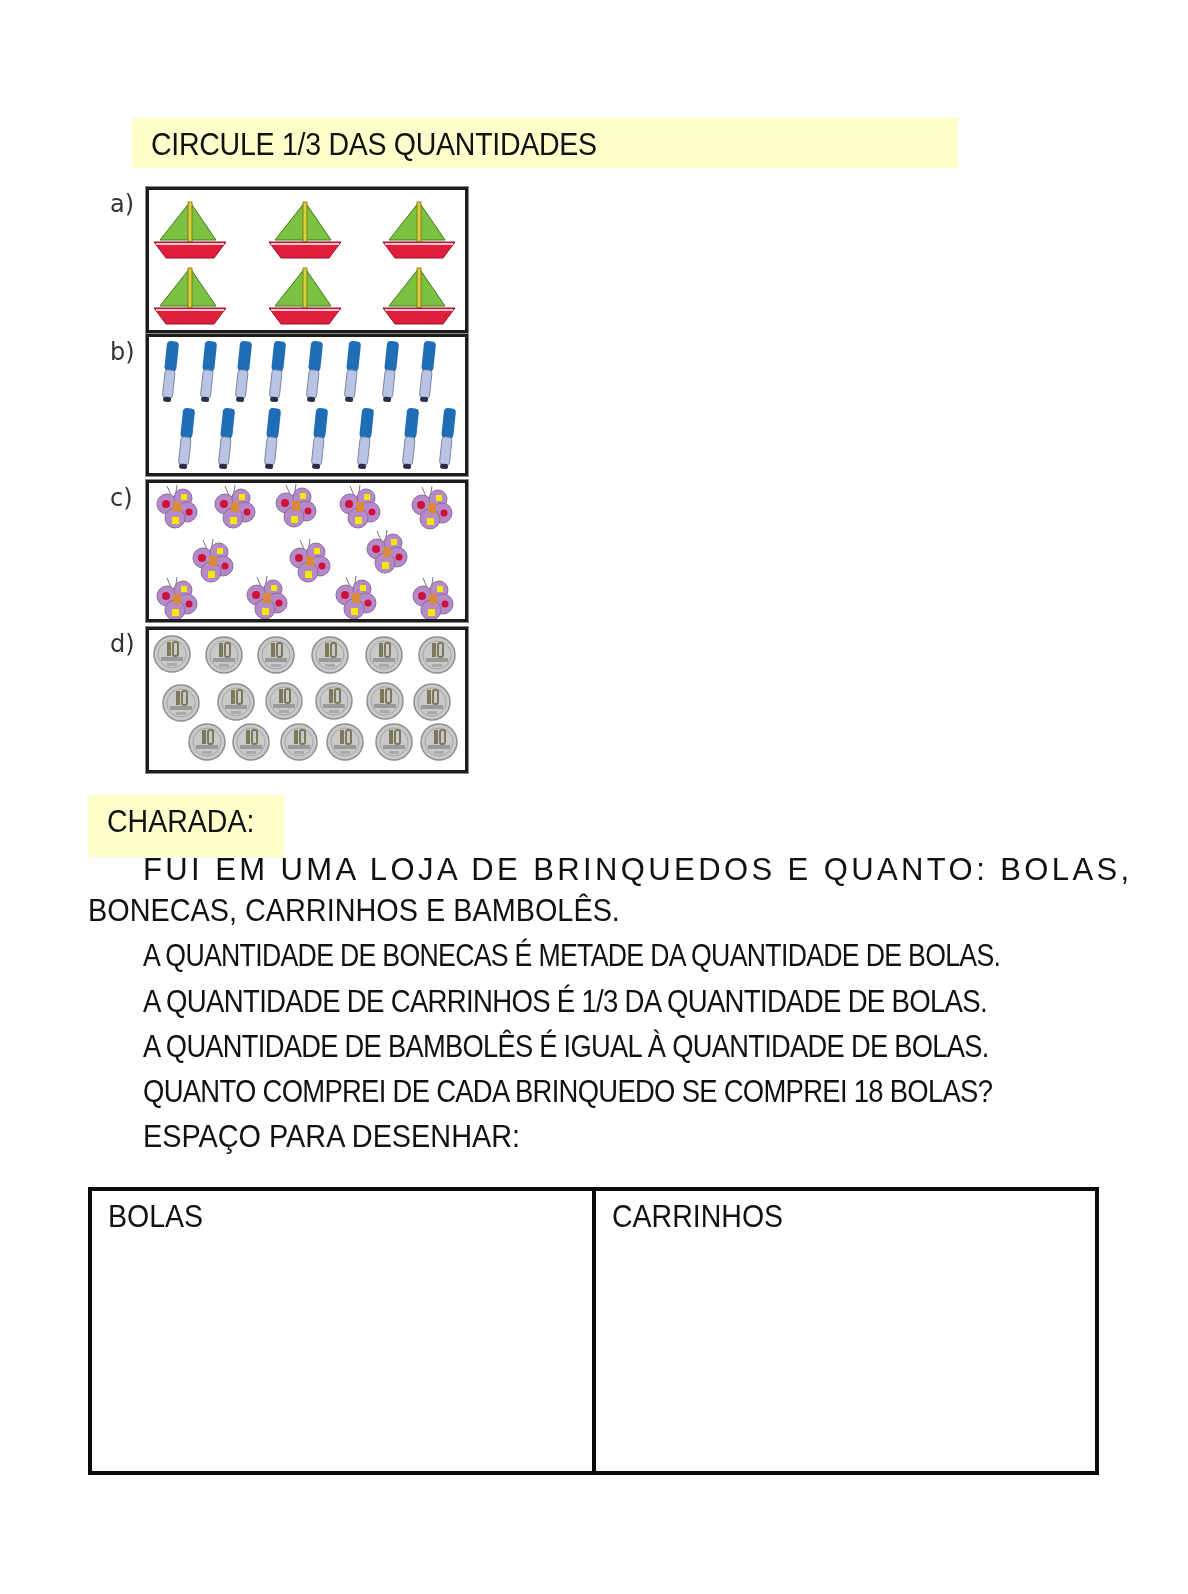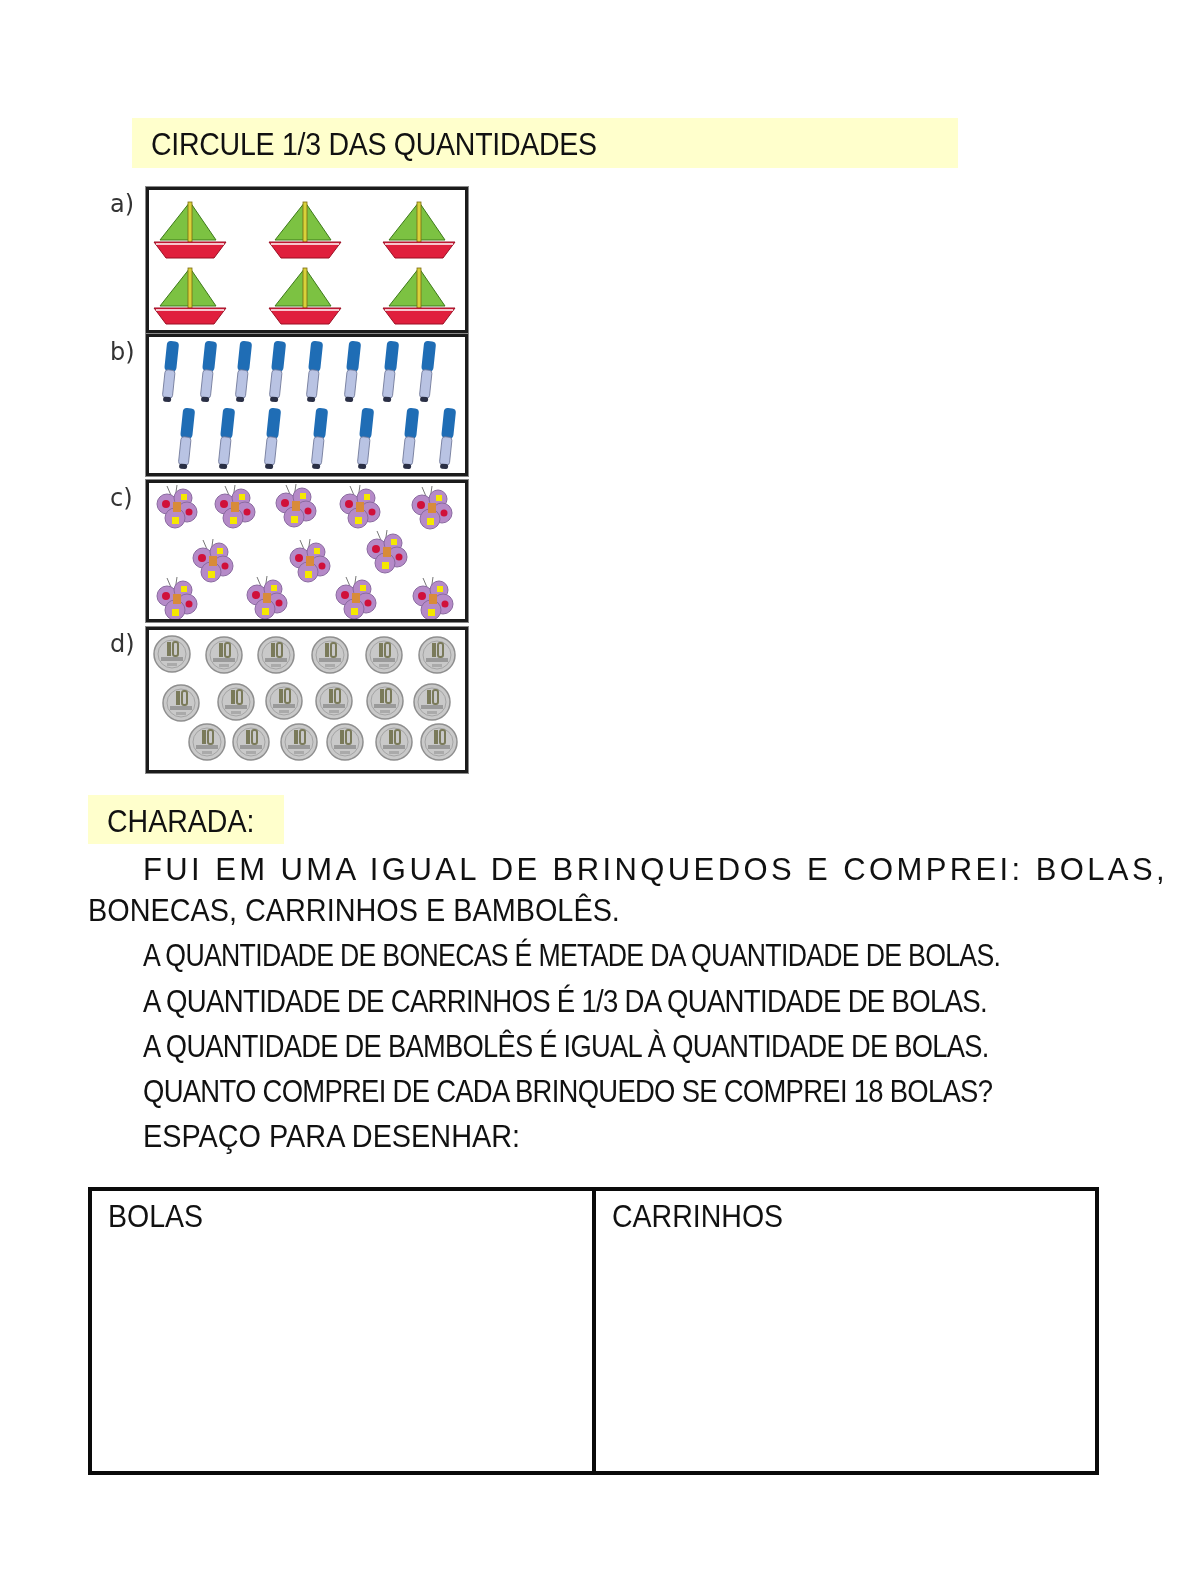--- a/index.html
+++ b/index.html
@@ -2,21 +2,21 @@
 <html><head>
 <meta charset="utf-8">
 <style>
   * { box-sizing: border-box; margin: 0; padding: 0; }
   html, body { width: 1188px; height: 1594px; background: #ffffff; }
   body { position: relative; font-family: "Liberation Sans", "DejaVu Sans", sans-serif; color: #111; overflow: hidden; }
 
   .hl { position: absolute; background: #ffffcc; }
   .hl-title { left: 88px; top: 118px; width: 826px; height: 50px; margin-left: 44px; }
   .hl-title span { position: absolute; left: 19px; top: 9px; font-size: 31px; letter-spacing: -0.3px; transform: scaleX(0.92); transform-origin: left center; white-space: nowrap; }
-  .hl-charada { left: 88px; top: 795px; width: 196px; height: 49px; }
+  .hl-charada { left: 88px; top: 795px; width: 196px; height: 62px; }
   .hl-charada span { position: absolute; left: 19px; top: 9px; font-size: 31px; transform: scaleX(0.92); transform-origin: left center; white-space: nowrap; }
 
   .letter { position: absolute; left: 110px; font-size: 24px; color: #333; font-family: "DejaVu Sans", sans-serif; }
   .box { position: absolute; left: 146px; width: 322px; border: 3px solid #1b1b1b; background: #fff; box-shadow: 0 0 0 1px #8a8a8a; overflow: hidden; }
 
   .item { position: absolute; }
 
   
   .para { position: absolute; font-size: 31px; white-space: nowrap; transform-origin: left center; }
   .p1 { left: 143px; top: 852px; letter-spacing: 3.4px; }
@@ -494,21 +494,21 @@
   <rect x="21" y="8" width="5" height="14" rx="2" fill="none" stroke="#7a7a5a" stroke-width="2"></rect>
   <rect x="9" y="23" width="22" height="4" fill="#9a9a9a"></rect>
   <rect x="15" y="29" width="10" height="3" fill="#aaa"></rect>
 </svg></div>
   </div>
 
 <div class="hl hl-charada">
   <span>CHARADA:</span>
 </div>
 
-<div class="para p1">FUI EM UMA IGUAL DE BRINQUEDOS E COMPREI: BOLAS,</div>
+<div class="para p1">FUI EM UMA LOJA DE BRINQUEDOS E QUANTO: BOLAS,</div>
 <div class="para p1b" style="transform:scaleX(0.93)">BONECAS, CARRINHOS E BAMBOLÊS.</div>
 <div class="para pl" style="top:938px">A QUANTIDADE DE BONECAS É METADE DA QUANTIDADE DE BOLAS.</div>
 <div class="para pl" style="top:984px;transform:scaleX(0.89)">A QUANTIDADE DE CARRINHOS É 1/3 DA QUANTIDADE DE BOLAS.</div>
 <div class="para pl" style="top:1029px;transform:scaleX(0.88)">A QUANTIDADE DE BAMBOLÊS É IGUAL À QUANTIDADE DE BOLAS.</div>
 <div class="para pl" style="top:1074px;transform:scaleX(0.885)">QUANTO COMPREI DE CADA BRINQUEDO SE COMPREI 18 BOLAS?</div>
 <div class="para" style="left:143px;top:1119px;transform:scaleX(0.93)">ESPAÇO PARA DESENHAR:</div>
 
 <table class="grid">
   <tbody>
       <tr>

